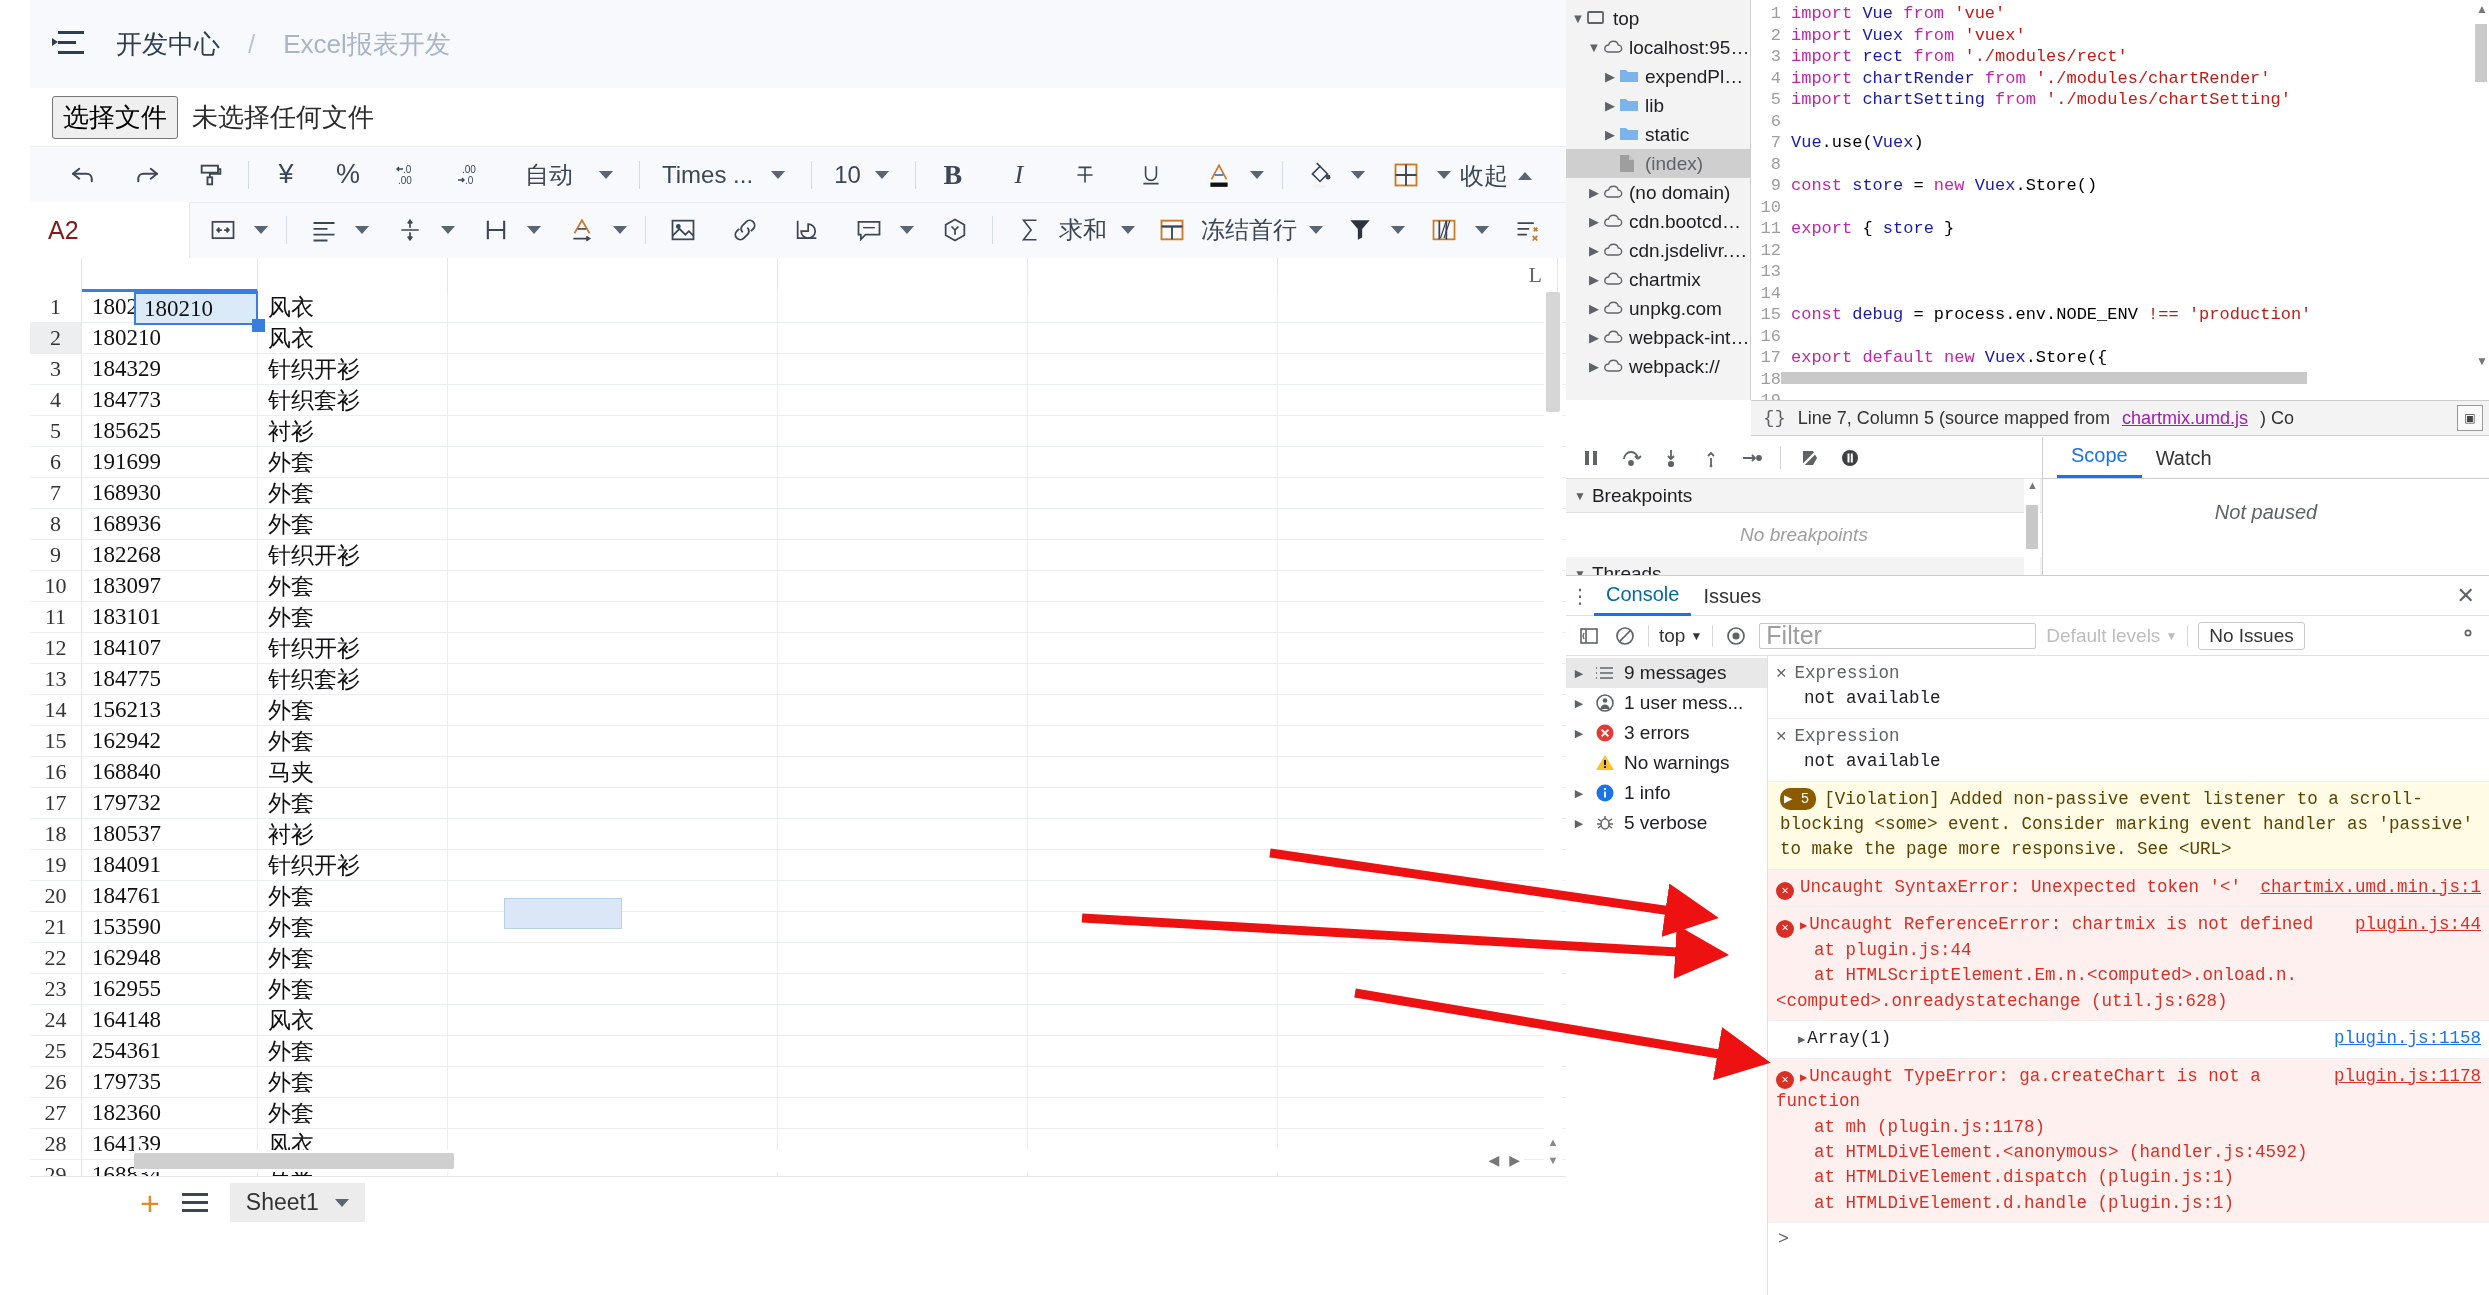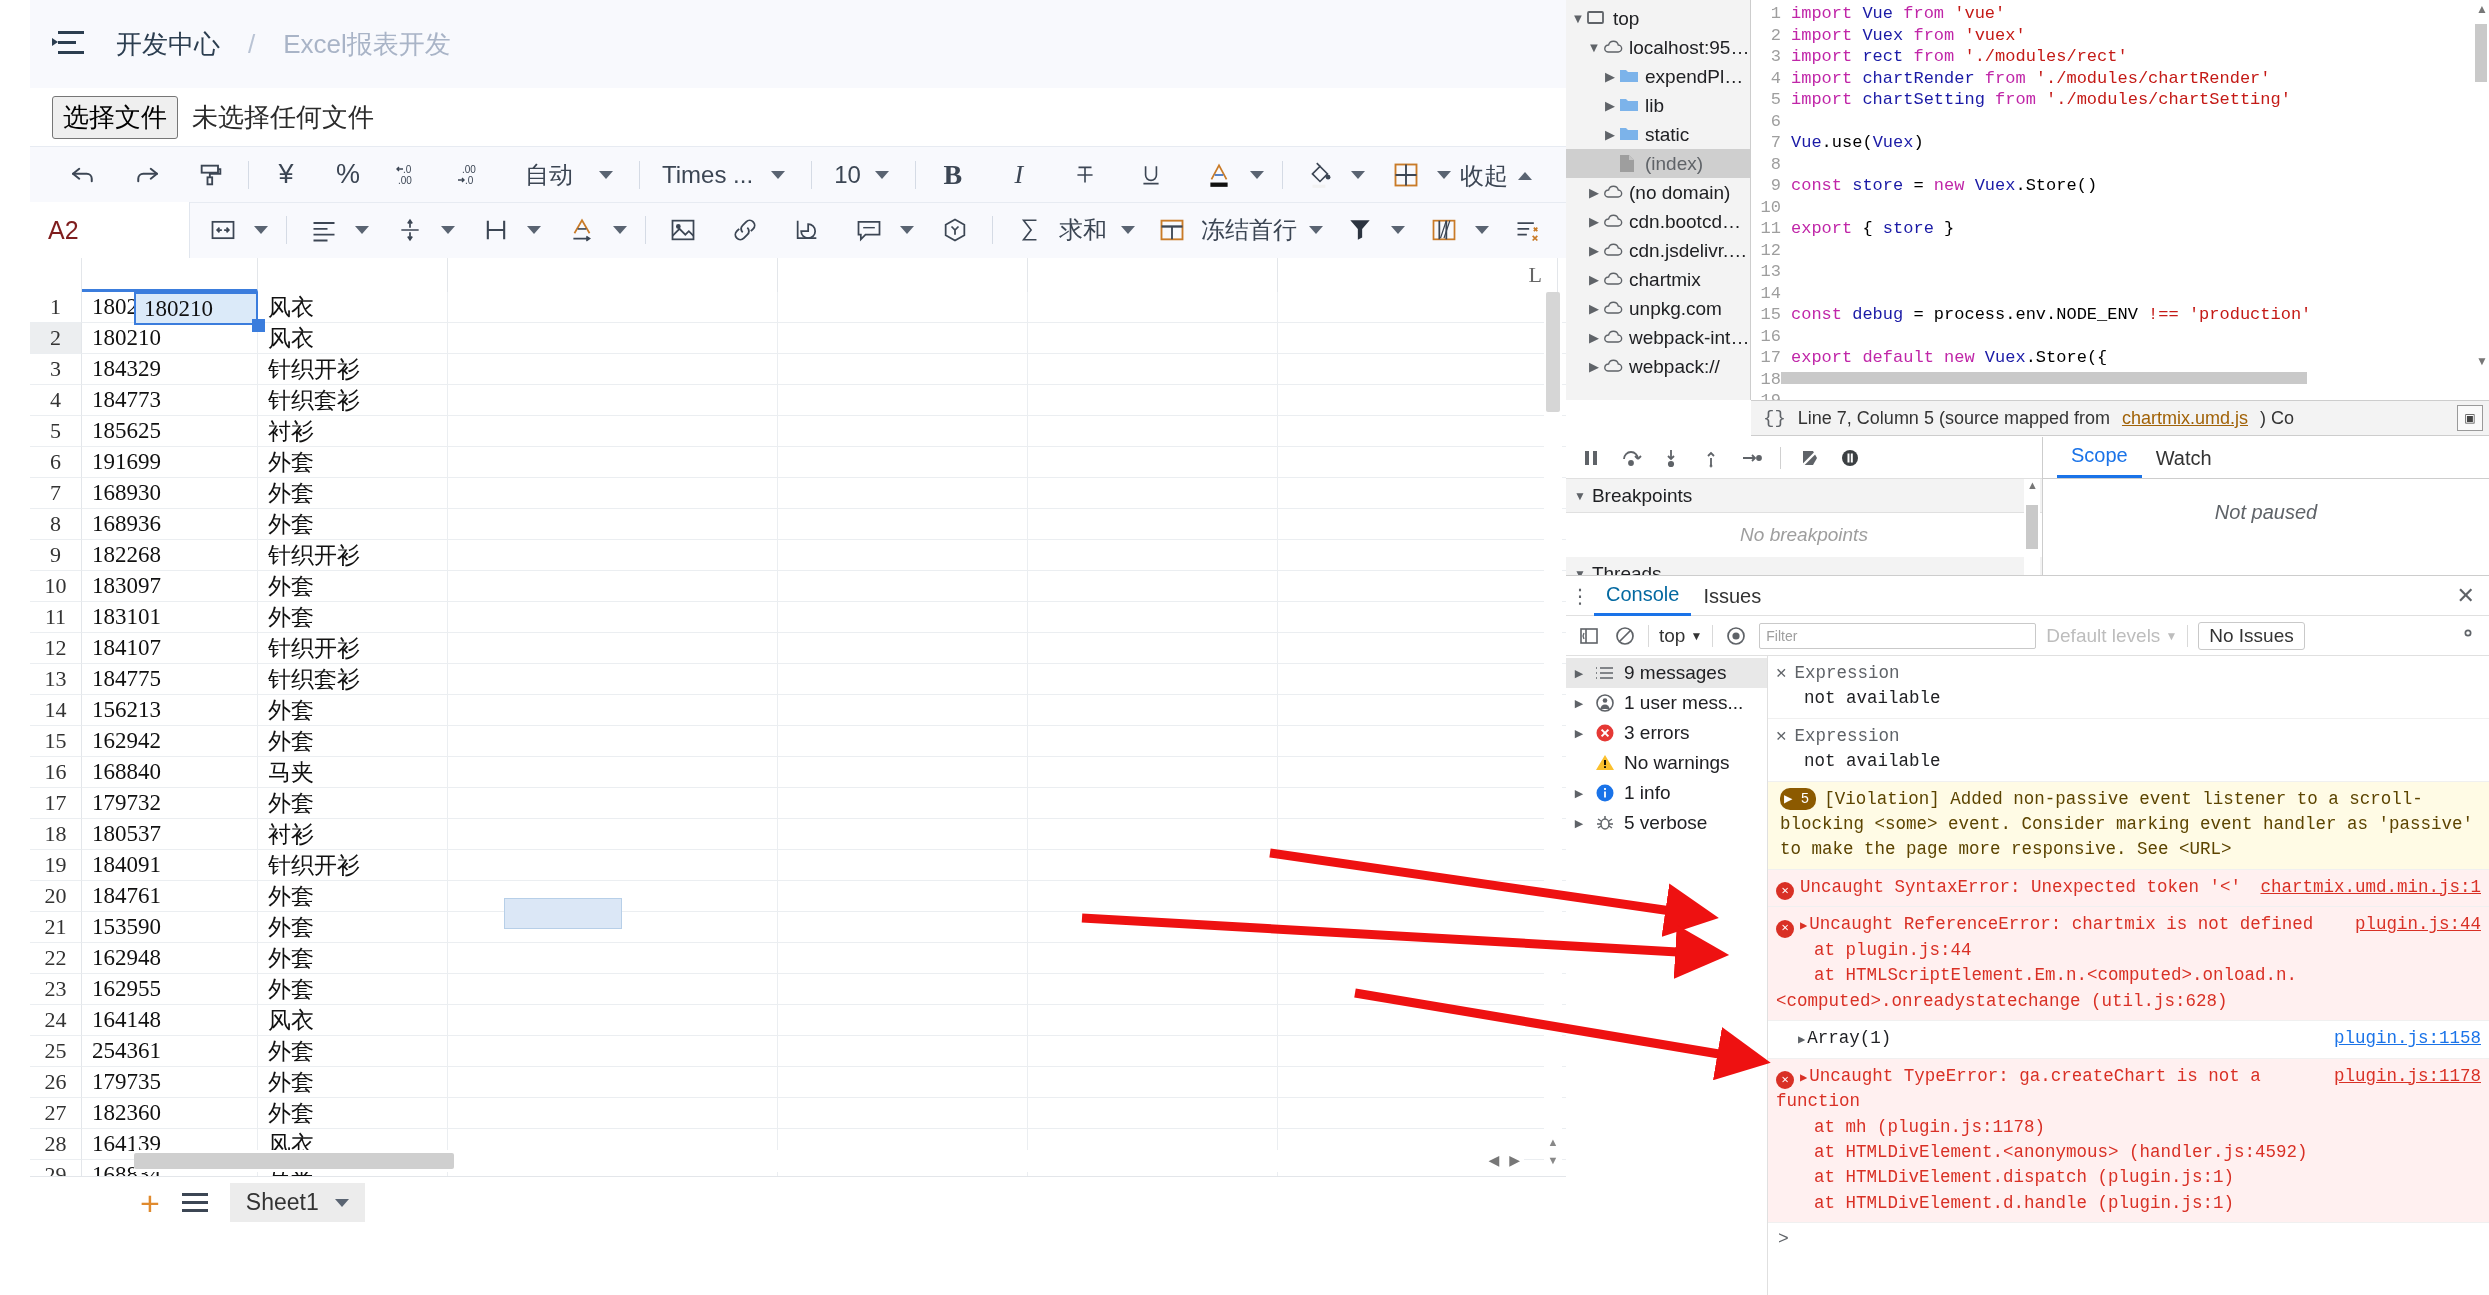--- a/index.html
+++ b/index.html
@@ -143,21 +143,21 @@
   .str { color:#c41a16; }
   .cm { color:#236e25; }
   .src-vscroll { position:absolute; right:0; top:0; width:16px; height:370px; background:#fff;}
   .src-vscroll .thumb{ position:absolute; left:2px; top:24px; width:12px; height:58px; background:#c9c9c9;}
   .src-hscroll { position:absolute; left:30px; right:34px; bottom:14px; height:16px;}
   .src-hscroll .thumb{ position:absolute; left:0; top:2px; width:78%; height:12px; background:#c9c9c9;}
 
   .statusbar { position:absolute; left:185px; top:400px; width:738px; height:36px;
                background:#f3f3f3; border-top:1px solid #cdcdcd; border-bottom:1px solid #cdcdcd;
                display:flex; align-items:center; padding-left:12px; font-size:18px; color:#333; gap:12px;}
-  .statusbar a { color:#a16207; }
+  .statusbar a { color:#a21caf; }
   .fmt-btn { font-family:"Liberation Mono", monospace; font-size:19px; color:#5f6368; }
   .sb-right { margin-left:auto; margin-right:6px; width:26px;height:26px;border:1px solid #9a9a9a;
               display:flex;align-items:center;justify-content:center;font-size:12px;color:#444;background:#fafafa;}
 
   .dbg-row { position:absolute; left:0; top:437px; width:923px; height:155px; display:flex; }
   .dbg-left { width:477px; border-right:1px solid #cdcdcd; }
   .dbg-toolbar { height:42px; display:flex; align-items:center; padding-left:14px; gap:18px;
                  border-bottom:1px solid #e0e0e0;}
   .dbg-ic { color:#5f6368; display:flex; align-items:center; cursor:pointer;}
   .sect { height:34px; display:flex; align-items:center; font-size:19px; color:#202124;
@@ -181,21 +181,21 @@
   .kebab { width:28px; text-align:center; color:#5f6368; font-size:20px; letter-spacing:0; cursor:pointer;}
   .c-tab { font-size:20px; padding:8px 12px 7px; color:#333; cursor:pointer;}
   .c-tab.act { border-bottom:3px solid #1a73e8; color:#0369a1;}
   .c-close { margin-left:auto; margin-right:14px; font-size:22px; color:#5f6368; cursor:pointer;}
   .c-filterbar { height:40px; display:flex; align-items:center; gap:10px; padding:0 10px;
                  border-bottom:1px solid #e0e0e0;}
   .cf-ic { width:26px; height:26px; display:flex; align-items:center; justify-content:center;
            color:#5f6368; cursor:pointer;}
   .cf-sel { font-size:19px; color:#333; display:flex; align-items:center; gap:5px; cursor:pointer;}
   .cf-input { flex:none; width:277px; height:26px; border:1px solid #c9c9c9; border-radius:2px;
-              font-size:14px; padding:0 6px; color:#9e9e9e; background:#fff; display:flex; align-items:center;}
+              font-size:25px; padding:0 6px; color:#9e9e9e; background:#fff; display:flex; align-items:center;}
   .cf-levels { font-size:19px; color:#bdbdbd; display:flex; align-items:center; gap:5px; }
   .cf-issues { font-size:19px; color:#333; border:1px solid #c9c9c9; border-radius:3px; padding:2px 10px;
                background:#fff; cursor:pointer;}
   .cf-gear { margin-left:auto; color:#5f6368; font-size:20px; cursor:pointer;}
   .c-body { display:flex; height:640px; }
   .c-side { width:202px; border-right:1px solid #e0e0e0; background:#fff; padding-top:2px;}
   .side-row { display:flex; align-items:center; height:30px; font-size:19px; color:#202124;
               gap:8px; padding-left:6px; cursor:pointer;}
   .side-row.sel { background:#e8e8e8; }
   .side-row .t { width:14px; text-align:center; color:#5f6368; font-size:11px;}

